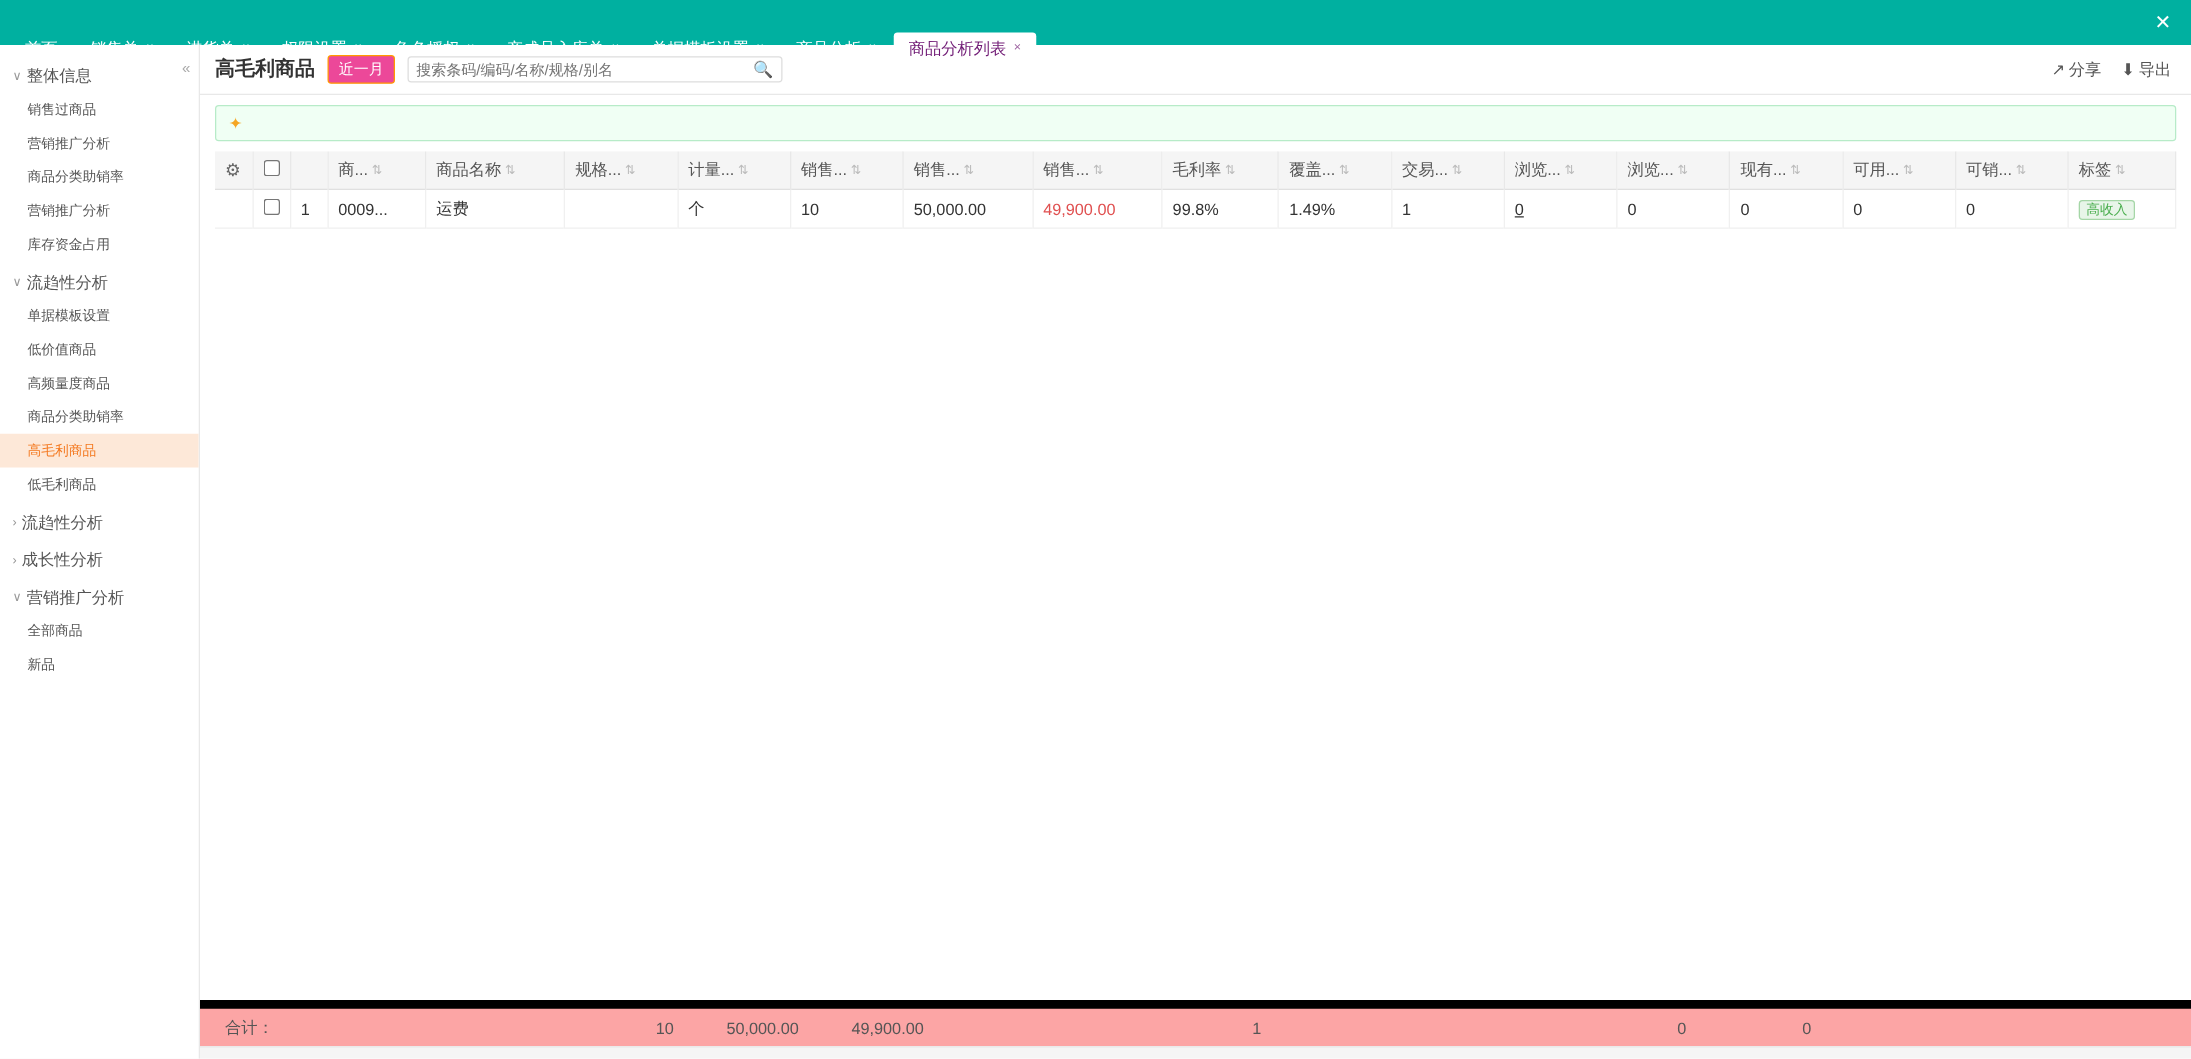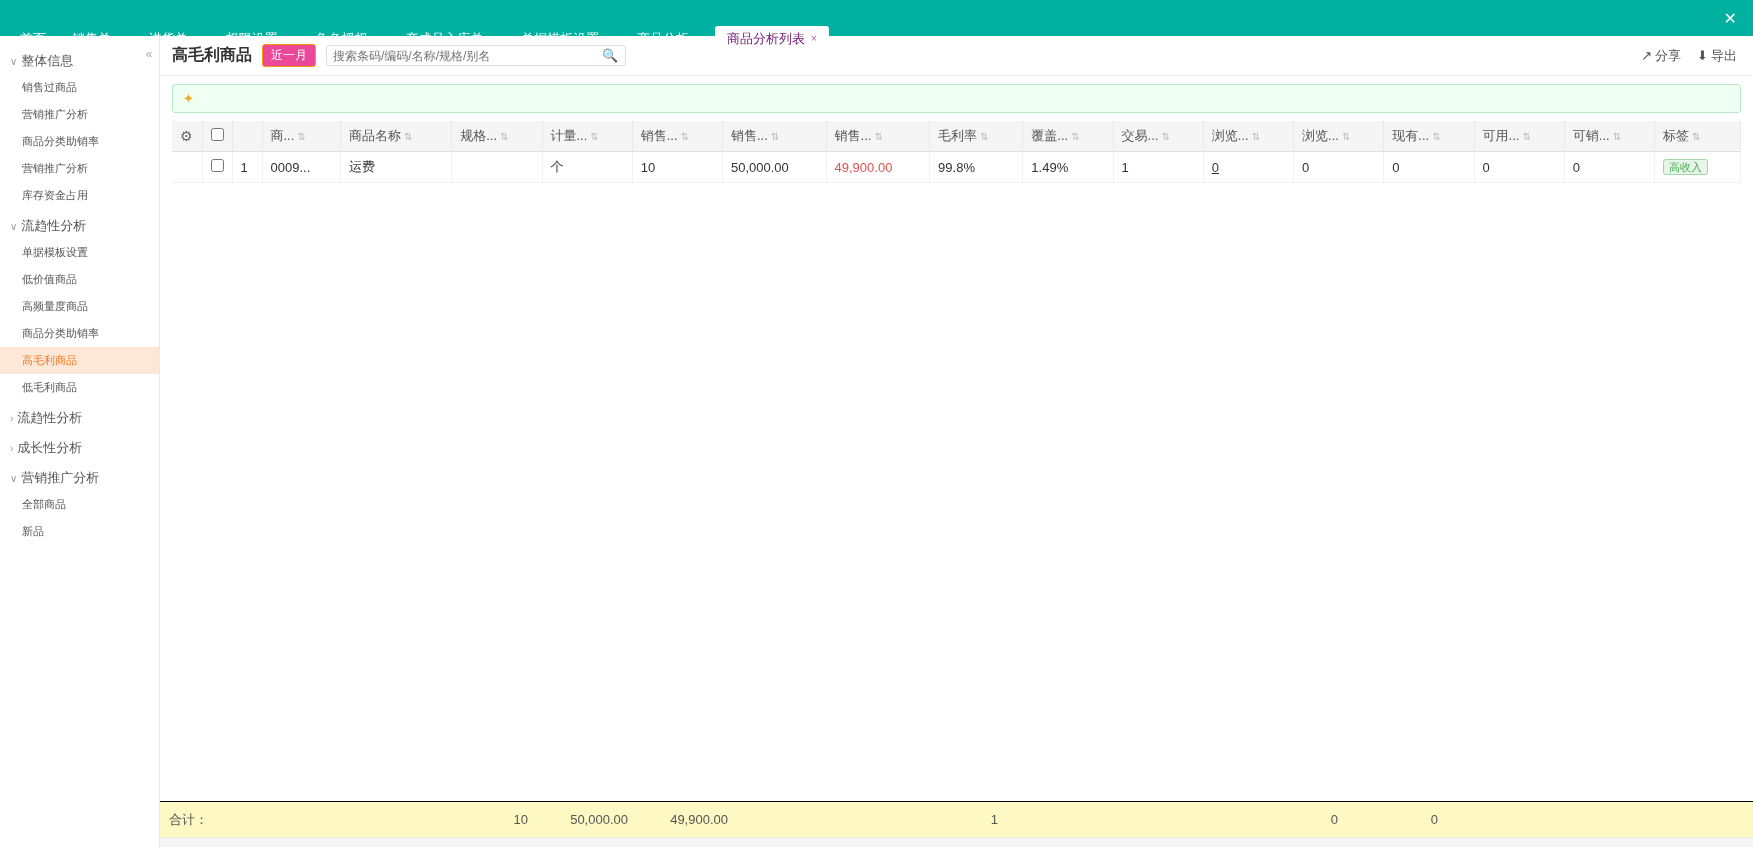--- a/index.html
+++ b/index.html
@@ -216,23 +216,23 @@
       font-size: 11px;
     }
     .link-underline {
       text-decoration: underline;
       color: #333;
       cursor: pointer;
     }
 
     
     .table-footer {
-      background: #fef9c3;
-      border-top: 1px solid #000000;
-      padding: 6px 9px;
+      background: #fca5a5;
+      border-top: 7px solid #000000;
+      padding: 6px 20px;
       display: flex;
       align-items: center;
       gap: 20px;
       font-size: 12px;
       color: #555;
       min-height: 36px;
     }
     .footer-label { color: #555; }
     .footer-cell {
       min-width: 80px;

